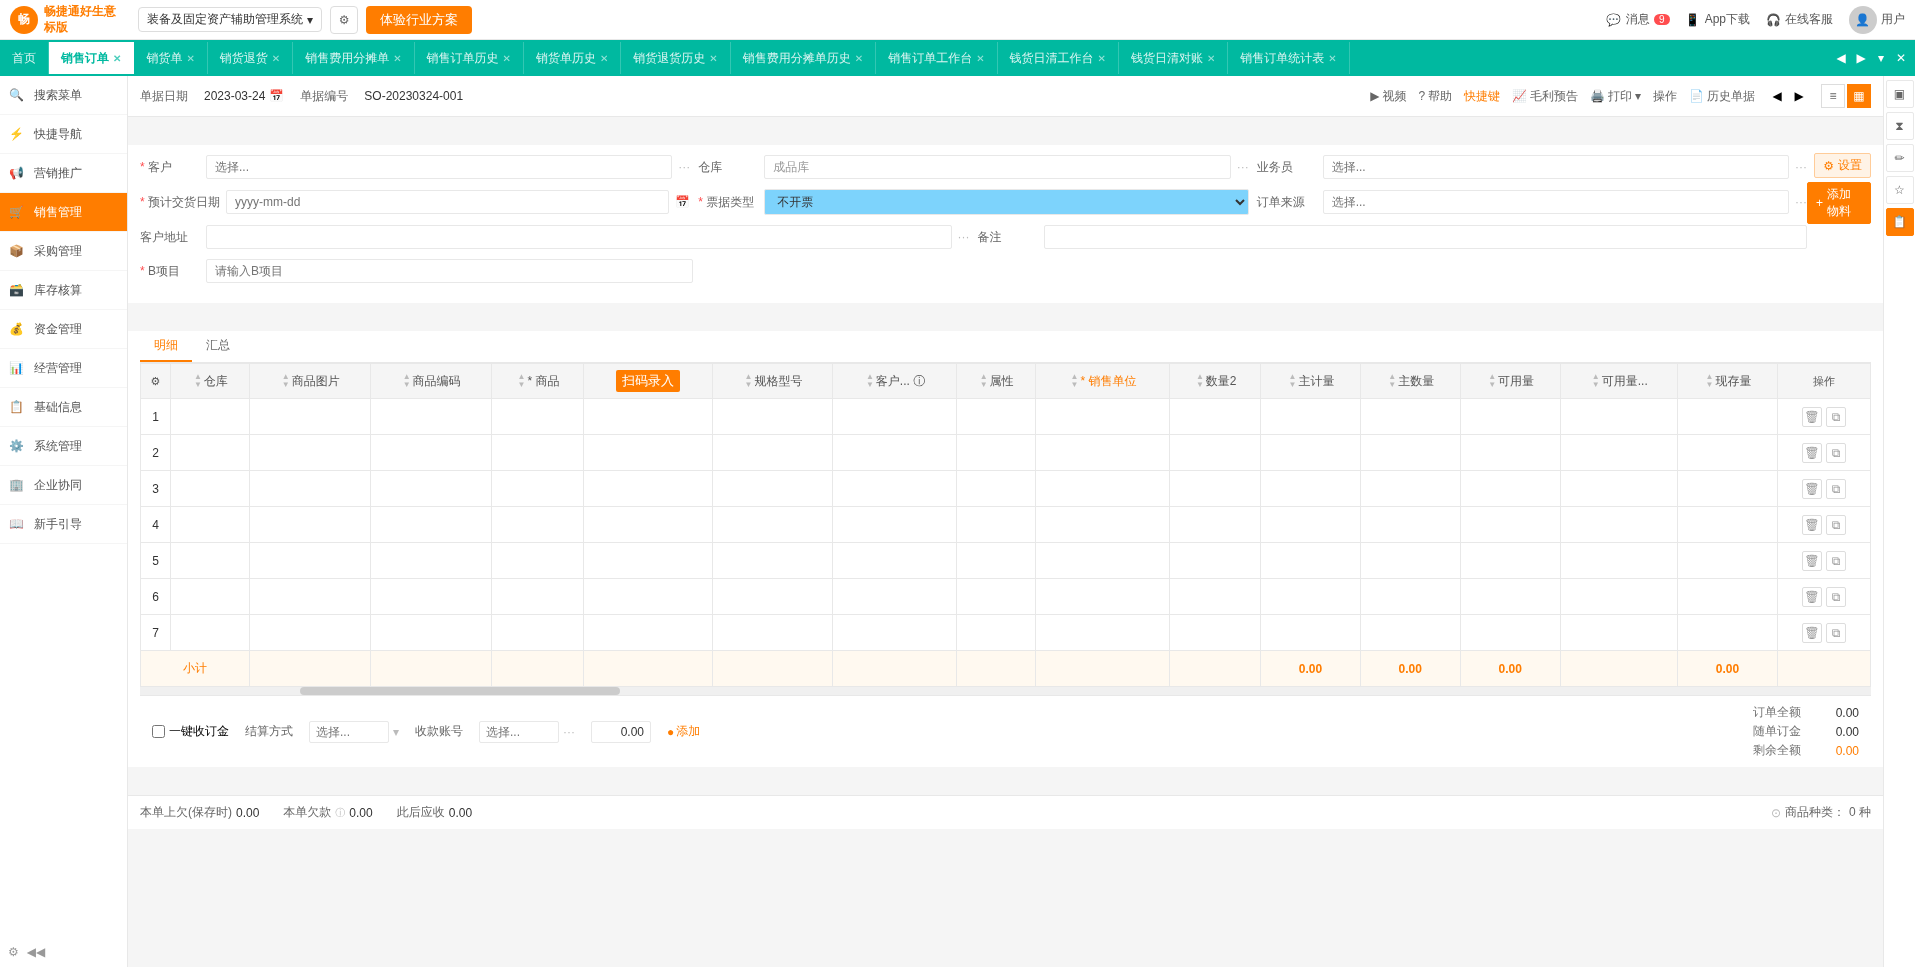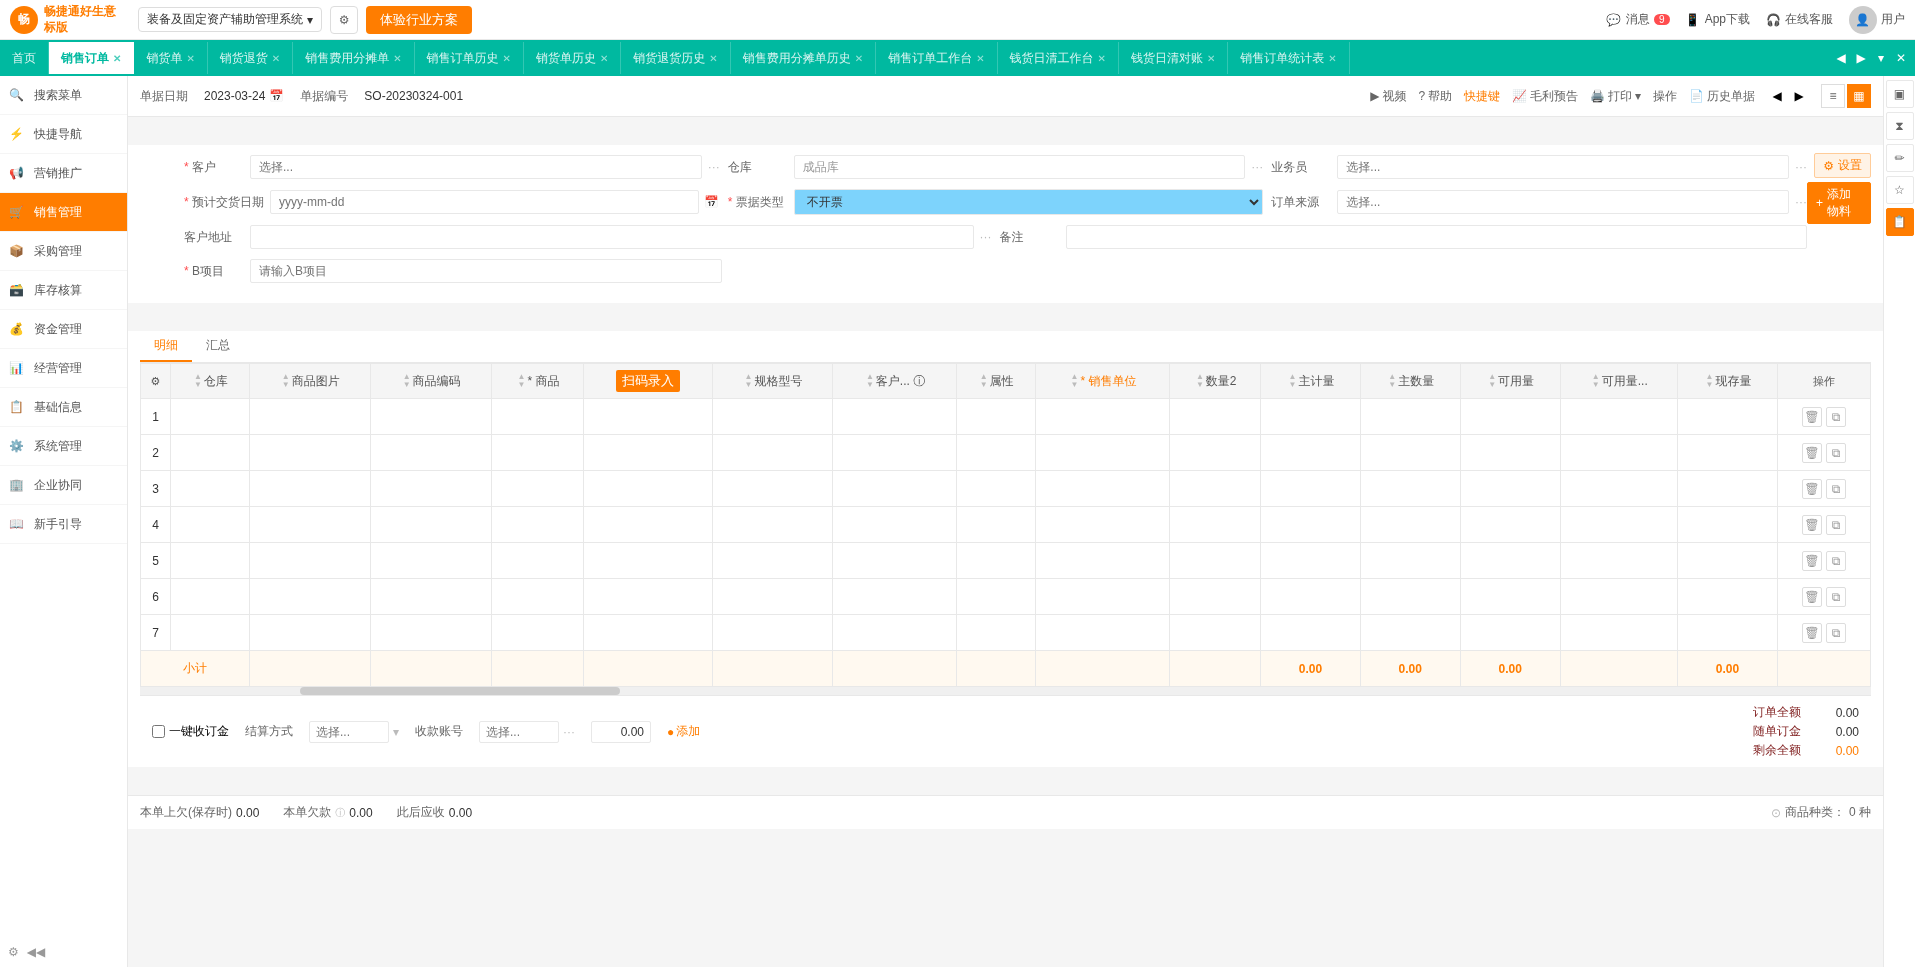--- a/index.html
+++ b/index.html
@@ -91,21 +91,21 @@
     .checkbox-item { display: flex; align-items: center; gap: 4px; cursor: pointer; }
     .mini-input { border: 1px solid #e8e8e8; border-radius: 2px; padding: 3px 6px; width: 80px; color: #999; font-size: 12px; }
     .add-btn { color: #ff7d00; cursor: pointer; display: flex; align-items: center; gap: 2px; }
     .input-num { border: 1px solid #e8e8e8; border-radius: 2px; padding: 3px 6px; width: 60px; color: #333; text-align: right; }
 
     
     .page-footer { background: #fff; padding: 8px 12px; border-top: 1px solid #e8e8e8; display: flex; align-items: center; gap: 24px; }
     .footer-stat { display: flex; align-items: center; gap: 4px; color: #666; }
     .footer-stat-val { color: #333; font-weight: 500; }
     .order-summary-row { display: flex; gap: 8px; align-items: center; }
-    .order-label { color: #7f1d1d; }
+    .order-label { color: #737373; }
     .order-val { color: #333; min-width: 50px; text-align: right; }
     .order-val.highlight { color: #ff7d00; }
     .footer-btn { padding: 6px 20px; border-radius: 2px; cursor: pointer; font-size: 13px; border: none; }
     .btn-discard { background: white; border: 1px solid #ddd; color: #666; }
     .btn-draft { background: white; border: 1px solid #ff7d00; color: #ff7d00; }
     .btn-save { background: #ff7d00; color: white; }
     .goods-count { display: flex; align-items: center; gap: 4px; color: #666; margin-left: auto; }
 
     
     .scroll-indicator { height: 8px; background: #f0f0f0; margin: 0; }
@@ -285,21 +285,21 @@
         </div>
         <div class="view-btns">
           <div class="view-btn">≡</div>
           <div class="view-btn active">▦</div>
         </div>
       </div>
     </div>
 
     <div class="form-section">
       <div style="display:flex;gap:0;">
-        <div style="flex:1;padding:10px 0;margin-left:44px;">
+        <div style="flex:1;padding:10px 0;">
 
           <div class="form-row">
             <div class="form-field" style="flex:1.5;">
               <span class="form-label required">客户</span>
               <input class="form-input" style="flex: 1 1 0%;" placeholder="选择...">
               <span class="form-dots">···</span>
             </div>
             <div class="form-field" style="flex:1.5;">
               <span class="form-label">仓库</span>
               <input class="form-input" value="成品库" style="flex: 1 1 0%;">

